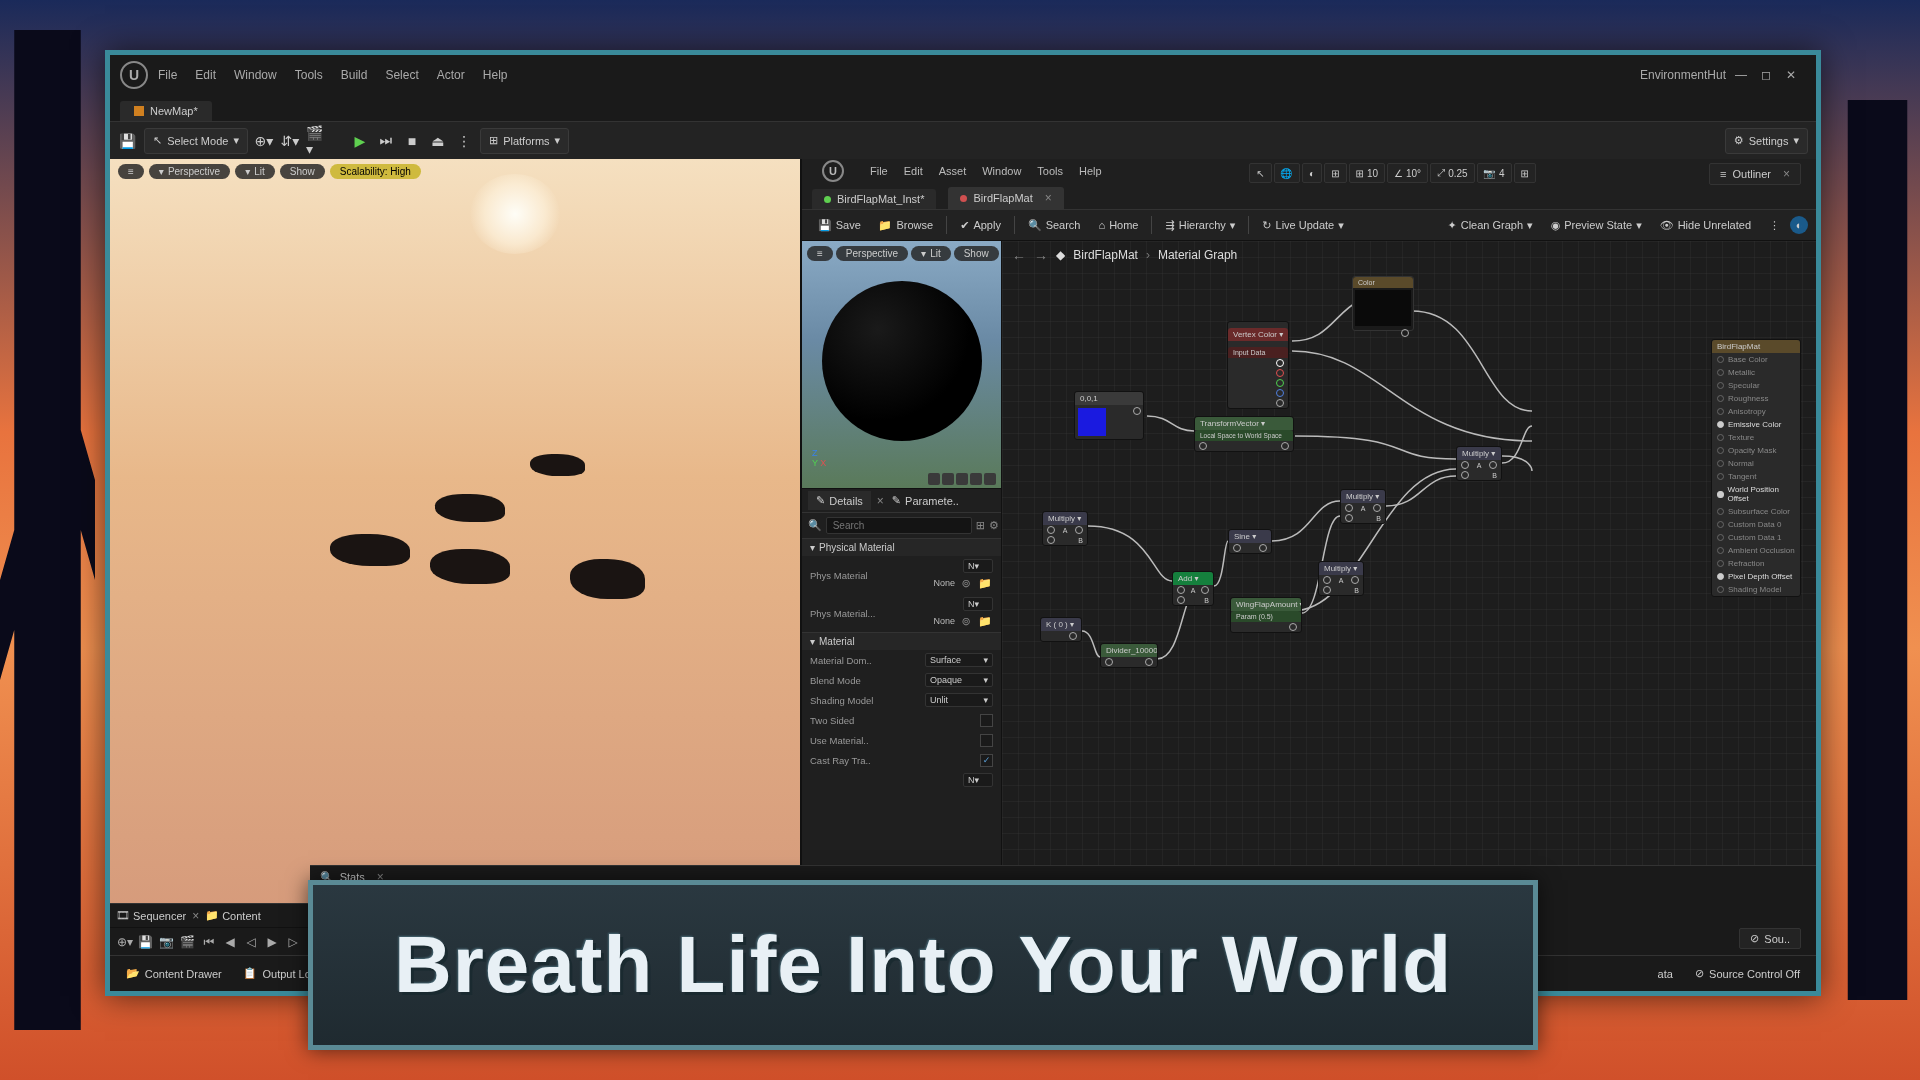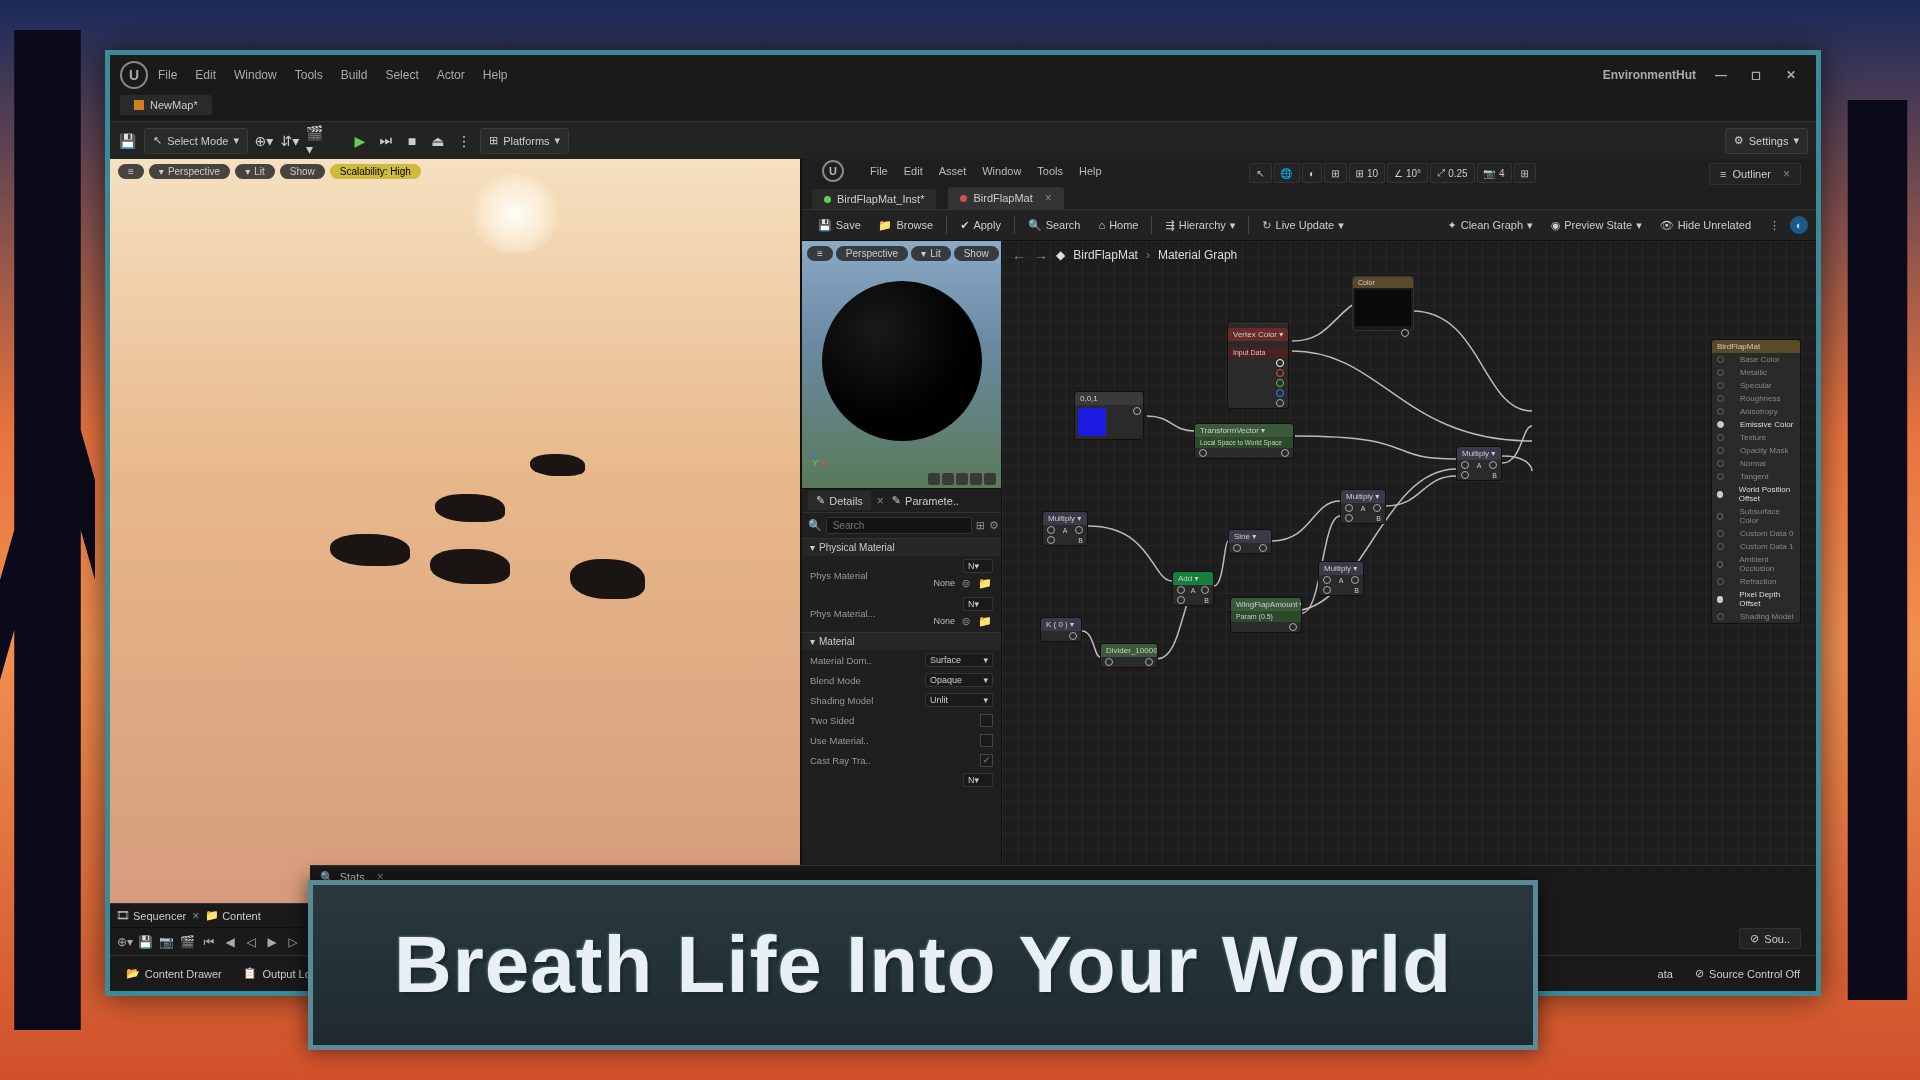--- a/index.html
+++ b/index.html
@@ -6,25 +6,25 @@
 body { background: linear-gradient(180deg, #1a2a5a 0%, #e8733e 40%, #f09050 60%, #d0502a 100%); width: 1920px; height: 1080px; overflow: hidden; position: relative; }
 .cactus-left { position: absolute; left: 0; top: 30px; width: 95px; height: 1000px; background: #0a0a1a; clip-path: polygon(15% 0, 85% 0, 85% 40%, 100% 45%, 100% 55%, 85% 50%, 85% 100%, 15% 100%, 15% 60%, 0 65%, 0 55%, 15% 50%); }
 .cactus-right { position: absolute; right: 0; top: 100px; width: 85px; height: 900px; background: #0a0a1a; clip-path: polygon(15% 0, 85% 0, 85% 100%, 15% 100%); }
 .window-frame { position: absolute; left: 105px; top: 50px; width: 1716px; height: 946px; background: #1a1a1a; border: 5px solid #3a8a9a; box-shadow: 0 0 30px rgba(0,0,0,0.6); }
 
 
 .title-bar { height: 40px; background: #1a1a1a; display: flex; align-items: center; color: #aaa; }
 .ue-logo { width: 28px; height: 28px; margin: 0 10px; border: 2px solid #888; border-radius: 50%; display: flex; align-items: center; justify-content: center; font-size: 14px; font-weight: bold; }
 .menu-items { display: flex; gap: 18px; font-size: 12px; }
 .menu-items span { cursor: pointer; }
-.title-right { margin-left: auto; display: flex; align-items: center; gap: 15px; padding-right: 15px; font-size: 12px; font-weight: bold; }
+.title-right { margin-left: auto; display: flex; align-items: center; gap: 5px; padding-right: 15px; font-size: 12px; }
 .win-btn { width: 20px; height: 20px; display: flex; align-items: center; justify-content: center; cursor: pointer; }
 
 
-.tab-bar { height: 26px; background: #1a1a1a; display: flex; align-items: flex-start; padding-left: 10px; }
+.tab-bar { height: 26px; background: #1a1a1a; display: flex; align-items: flex-end; padding-left: 10px; }
 .tab { background: #2a2a2a; padding: 4px 14px; font-size: 11px; color: #ccc; border-radius: 3px 3px 0 0; display: flex; align-items: center; gap: 6px; }
 .tab-icon-orange { width: 10px; height: 10px; background: #d08020; }
 
 
 .toolbar { height: 38px; background: #232323; display: flex; align-items: center; padding: 0 8px; gap: 6px; border-top: 1px solid #333; }
 .tb-btn { background: #2a2a2a; border: 1px solid #3a3a3a; padding: 4px 8px; font-size: 11px; color: #ccc; border-radius: 3px; display: flex; align-items: center; gap: 5px; cursor: pointer; height: 26px; }
 .tb-icon { width: 20px; height: 20px; display: flex; align-items: center; justify-content: center; color: #ccc; font-size: 14px; }
 .play-btn { color: #5fd050; }
 .tb-spacer { flex: 1; }
 
@@ -96,37 +96,37 @@
 .node-hdr { padding: 2px 5px; border-radius: 3px 3px 0 0; font-size: 8px; white-space: nowrap; overflow: hidden; }
 .pin { width: 8px; height: 8px; border: 1.5px solid #aaa; border-radius: 50%; display: inline-block; }
 .pin.out { float: right; }
 .node-row { display: flex; justify-content: space-between; align-items: center; padding: 1px 4px; font-size: 7px; min-height: 10px;}
 
 .n-vertex { top: 80px; left: 225px; width: 62px; }
 .n-vertex .node-hdr { background: #6a2a2a; margin-top: 6px; }
 .n-const { top: 150px; left: 72px; width: 70px; }
 .n-const .node-hdr { background: #3a3a3a; }
 .n-swatch { width: 28px; height: 28px; background: #1a1ae0; margin: 3px; }
-.n-transform { top: 182px; left: 192px; width: 100px; }
+.n-transform { top: 175px; left: 192px; width: 100px; }
 .n-transform .node-hdr { background: #3a5a3a; }
 .n-mult1 { top: 205px; left: 454px; width: 46px; }
 .n-mult2 { top: 248px; left: 338px; width: 46px; }
 .n-mult3 { top: 320px; left: 316px; width: 46px; }
 .n-mult .node-hdr { background: #3a3a4a; }
 .n-sine { top: 288px; left: 226px; width: 44px; }
 .n-add { top: 330px; left: 170px; width: 42px; }
 .n-wingflap { top: 356px; left: 228px; width: 72px; }
 .n-wingflap .node-hdr { background: #3a5a3a; }
 .n-mult4 { top: 270px; left: 40px; width: 46px; }
 .n-divider { top: 402px; left: 98px; width: 58px; }
 .n-k0 { top: 376px; left: 38px; width: 42px; }
 .n-tex { top: 35px; left: 350px; width: 62px; height: 55px; background: #1a1a1a; border: 1px solid #333; }
 .n-output { top: 98px; right: 15px; width: 90px; background: #2a2a2a; }
 .n-output .node-hdr { background: #5a4a2a; }
-.out-row { font-size: 8px; color: #888; padding: 2px 5px; display: flex; align-items: center; gap: 16px; }
+.out-row { font-size: 8px; color: #888; padding: 2px 5px; display: flex; align-items: center; gap: 4px; }
 .out-row.active { color: #ddd; }
 .out-pin { width: 7px; height: 7px; border: 1px solid #666; border-radius: 50%; }
 .out-pin.on { background: #ccc; border-color: #ccc; }
 
 svg.wires { position: absolute; top: 0; left: 0; width: 100%; height: 100%; pointer-events: none; }
 
 
 .stats-panel { position: absolute; bottom: 0; left: 200px; right: 0; height: 90px; background: #1a1a1a; border-top: 1px solid #333; }
 .stats-hdr { padding: 4px 10px; font-size: 11px; color: #ccc; display: flex; align-items: center; gap: 6px; }
 .stats-body { padding: 4px 16px; font-size: 11px; color: #aaa; font-family: monospace; }

